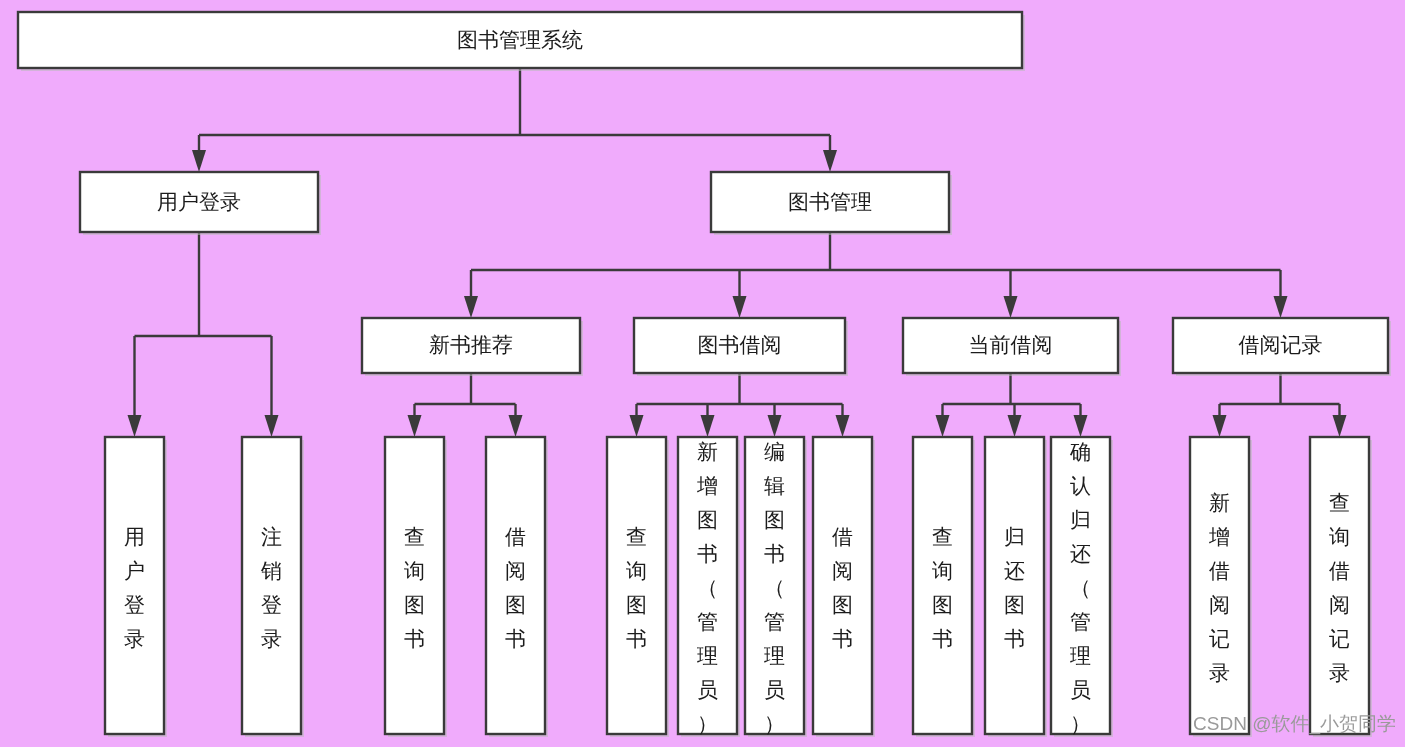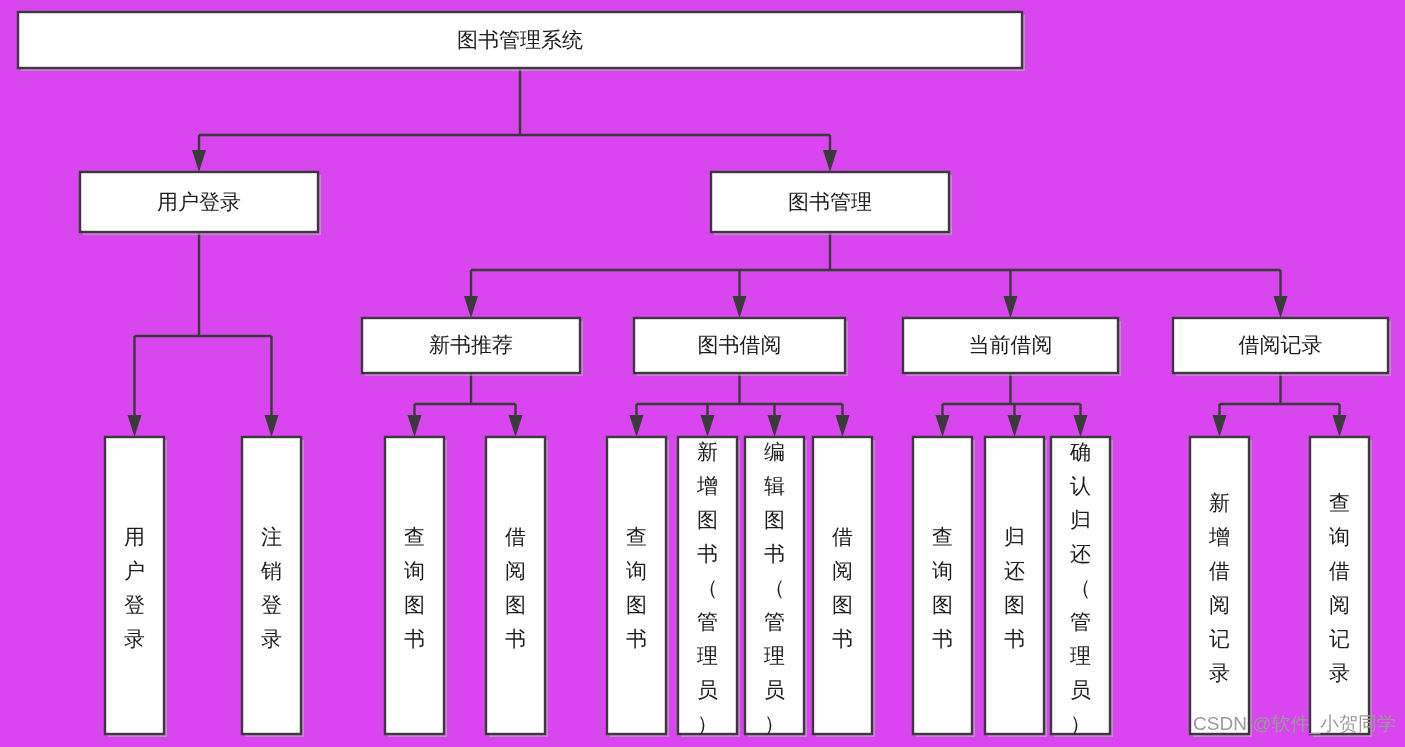--- a/index.html
+++ b/index.html
@@ -60,21 +60,21 @@
   .watermark-text {
     font-family: "Liberation Sans", "DejaVu Sans", sans-serif;
     font-size: 19px;
     fill: #9a9a9a;
     text-anchor: end;
   }
 </style>
 </head>
 <body>
 
-<div id="diagram-canvas" style="width: 1405px; height: 747px; background: #d946ef;">
+<div id="diagram-canvas" style="width: 1405px; height: 747px; background: #f0abfc;">
   <svg class="tree-svg" id="tree-svg" viewBox="0 0 1405 747" xmlns="http://www.w3.org/2000/svg" width="1405" height="747">
     <g id="layer-edges">
         <g>
           <line x1="520" y1="68" x2="520" y2="135" class="connector"></line>
           <line x1="199" y1="135" x2="830" y2="135" class="connector"></line>
           <line x1="199" y1="135" x2="199" y2="152" class="connector"></line>
           <polygon points="192,150 206,150 199,172" class="arrow-head"></polygon>
           <line x1="830" y1="135" x2="830" y2="152" class="connector"></line>
           <polygon points="823,150 837,150 830,172" class="arrow-head"></polygon>
         </g>

